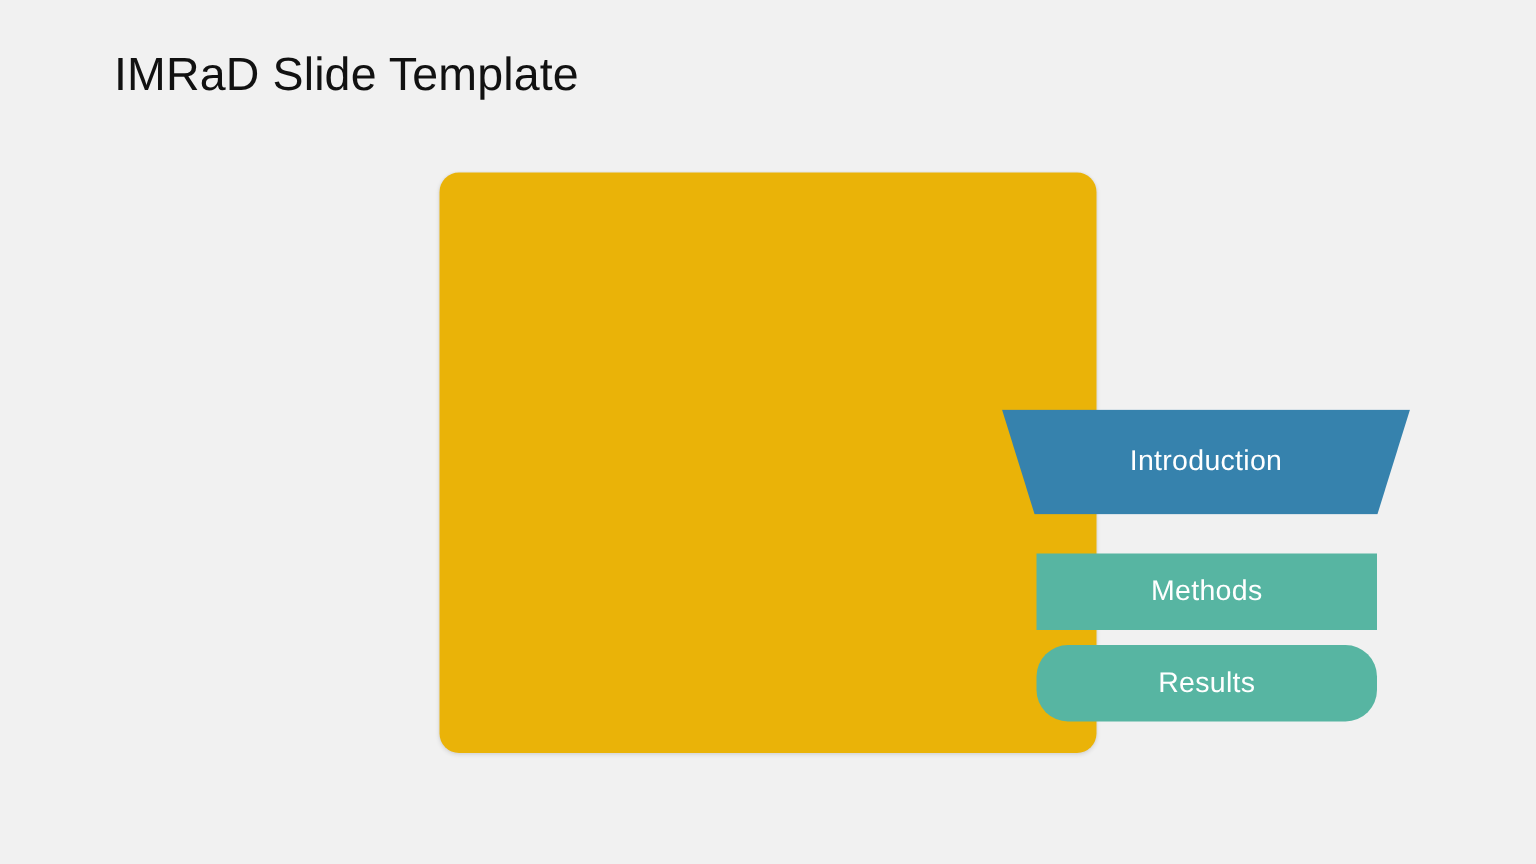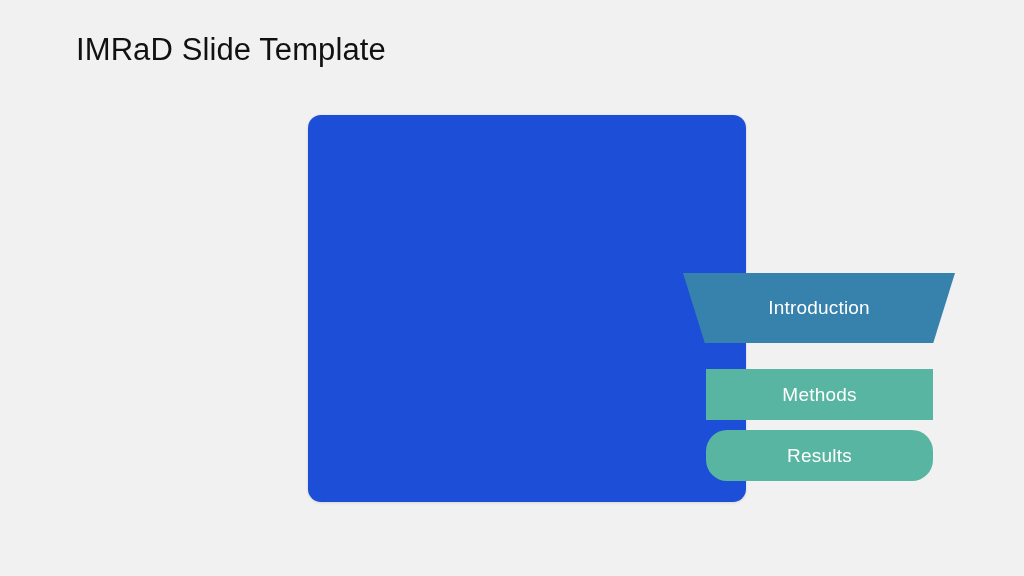--- a/index.html
+++ b/index.html
@@ -34,24 +34,23 @@
     white-space: nowrap;
     margin-left: 24px;
   }
 
   #diagram-card {
     position: absolute;
     left: 293px;
     top: 115px;
     width: 438px;
     height: 387px;
-    background: #1d4ed8;
+    background: #eab308;
     border-radius: 13px;
     box-shadow: 0 1px 3px rgba(0,0,0,0.10), 0 0 0 1px rgba(0,0,0,0.015);
-    margin-left: 15px;
   }
 
   .stage {
     position: absolute;
     display: flex;
     align-items: center;
     justify-content: center;
     color: #ffffff;
     font-size: 19px;
     font-weight: 400;

